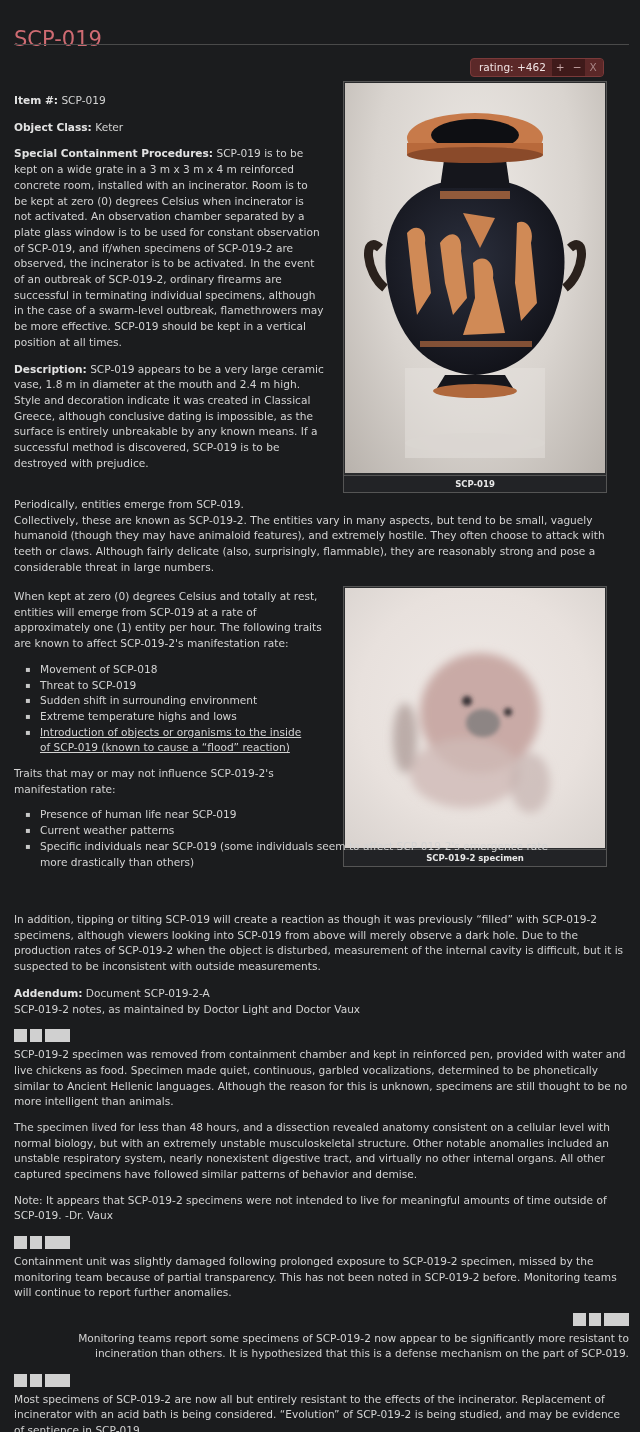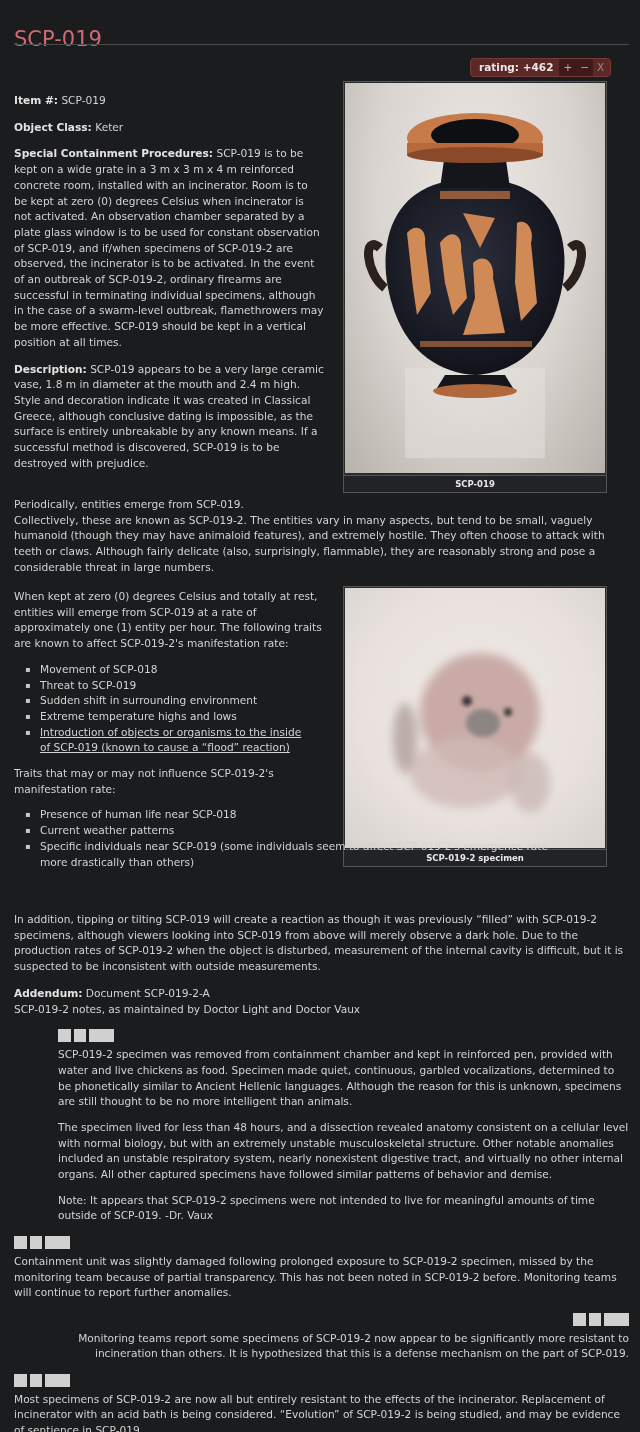--- a/index.html
+++ b/index.html
@@ -20,21 +20,21 @@
   }
   .title-rule { position: absolute; left: 0; top: 44px; width: 615px; height: 1px; background: #4a4a4a; }
 
   .rating {
     position: absolute; left: 456px; top: 58px; height: 17px;
     display: flex; align-items: stretch;
     border: 1px solid #7a3a3a; border-radius: 4px;
     background: #5b2828; overflow: hidden;
     font-size: 10.5px; line-height: 17px;
   }
-  .rating .label { padding: 0 6px 10px 8px; color: #f1e4e4; font-weight: bold; text-align: center; }
+  .rating .label { padding: 0 6px 10px 8px; color: #f1e4e4; font-weight: normal; text-align: center; }
   .rating .btn { background: #3f1a1a; color: #c7a8a8; padding: 0 4px; }
   .rating .btn.x { background: #5b2828; color: #a88686; padding: 0 6px 0 4px; }
 
   .text { position: absolute; left: 0; }
   p { margin: 0; }
   b { color: #e2e2e2; }
 
   .figure {
     position: absolute; background: #2a2b2d; border: 1px solid #555;
   }
@@ -157,35 +157,35 @@
     <p>When kept at zero (0) degrees Celsius and totally at rest, entities will emerge from SCP-019 at a rate of approximately one (1) entity per hour. The following traits are known to affect SCP-019-2's manifestation rate:</p>
     <ul style="margin-top:10px;">
       <li>Movement of SCP-018</li>
       <li>Threat to SCP-019</li>
       <li>Sudden shift in surrounding environment</li>
       <li>Extreme temperature highs and lows</li>
       <li style="width:270px;text-decoration:underline;">Introduction of objects or organisms to the inside of SCP-019 (known to cause a “flood” reaction)</li>
     </ul>
     <p style="margin-top:10px; width:280px;">Traits that may or may not influence SCP-019-2's manifestation rate:</p>
     <ul style="margin-top:10px;">
-      <li>Presence of human life near SCP-018</li>
+      <li>Presence of human life near SCP-019</li>
       <li>Current weather patterns</li>
       <li style="width:520px;">Specific individuals near SCP-019 (some individuals seem to affect SCP-019-2's emergence rate more drastically than others)</li>
     </ul>
   </div>
 
   <div class="text" style="top:912px; width:615px;">
     <p>In addition, tipping or tilting SCP-019 will create a reaction as though it was previously “filled” with SCP-019-2 specimens, although viewers looking into SCP-019 from above will merely observe a dark hole. Due to the production rates of SCP-019-2 when the object is disturbed, measurement of the internal cavity is difficult, but it is suspected to be inconsistent with outside measurements.</p>
   </div>
 
   <div class="text" style="top:986px; width:615px;">
     <p><b>Addendum:</b><span> Document SCP-019-2-A</span></p>
     <p>SCP-019-2 notes, as maintained by Doctor Light and Doctor Vaux</p>
 
-    <div style="margin-top:12px;margin-left:44px;">
+    <div style="margin-top:12px;">
       <div class="redact" title="">
         <span style="width:13px;"></span>
           <span style="width:3px;background:transparent;"></span>
           <span style="width:12px;"></span>
           <span style="width:3px;background:transparent;"></span>
           <span style="width:25px;"></span>
       </div>
       <p>SCP-019-2 specimen was removed from containment chamber and kept in reinforced pen, provided with water and live chickens as food. Specimen made quiet, continuous, garbled vocalizations, determined to be phonetically similar to Ancient Hellenic languages. Although the reason for this is unknown, specimens are still thought to be no more intelligent than animals.</p>
       <p style="margin-top:10px;">The specimen lived for less than 48 hours, and a dissection revealed anatomy consistent on a cellular level with normal biology, but with an extremely unstable musculoskeletal structure. Other notable anomalies included an unstable respiratory system, nearly nonexistent digestive tract, and virtually no other internal organs. All other captured specimens have followed similar patterns of behavior and demise.</p>
       <p style="margin-top:10px;">Note: It appears that SCP-019-2 specimens were not intended to live for meaningful amounts of time outside of SCP-019. -Dr. Vaux</p>

